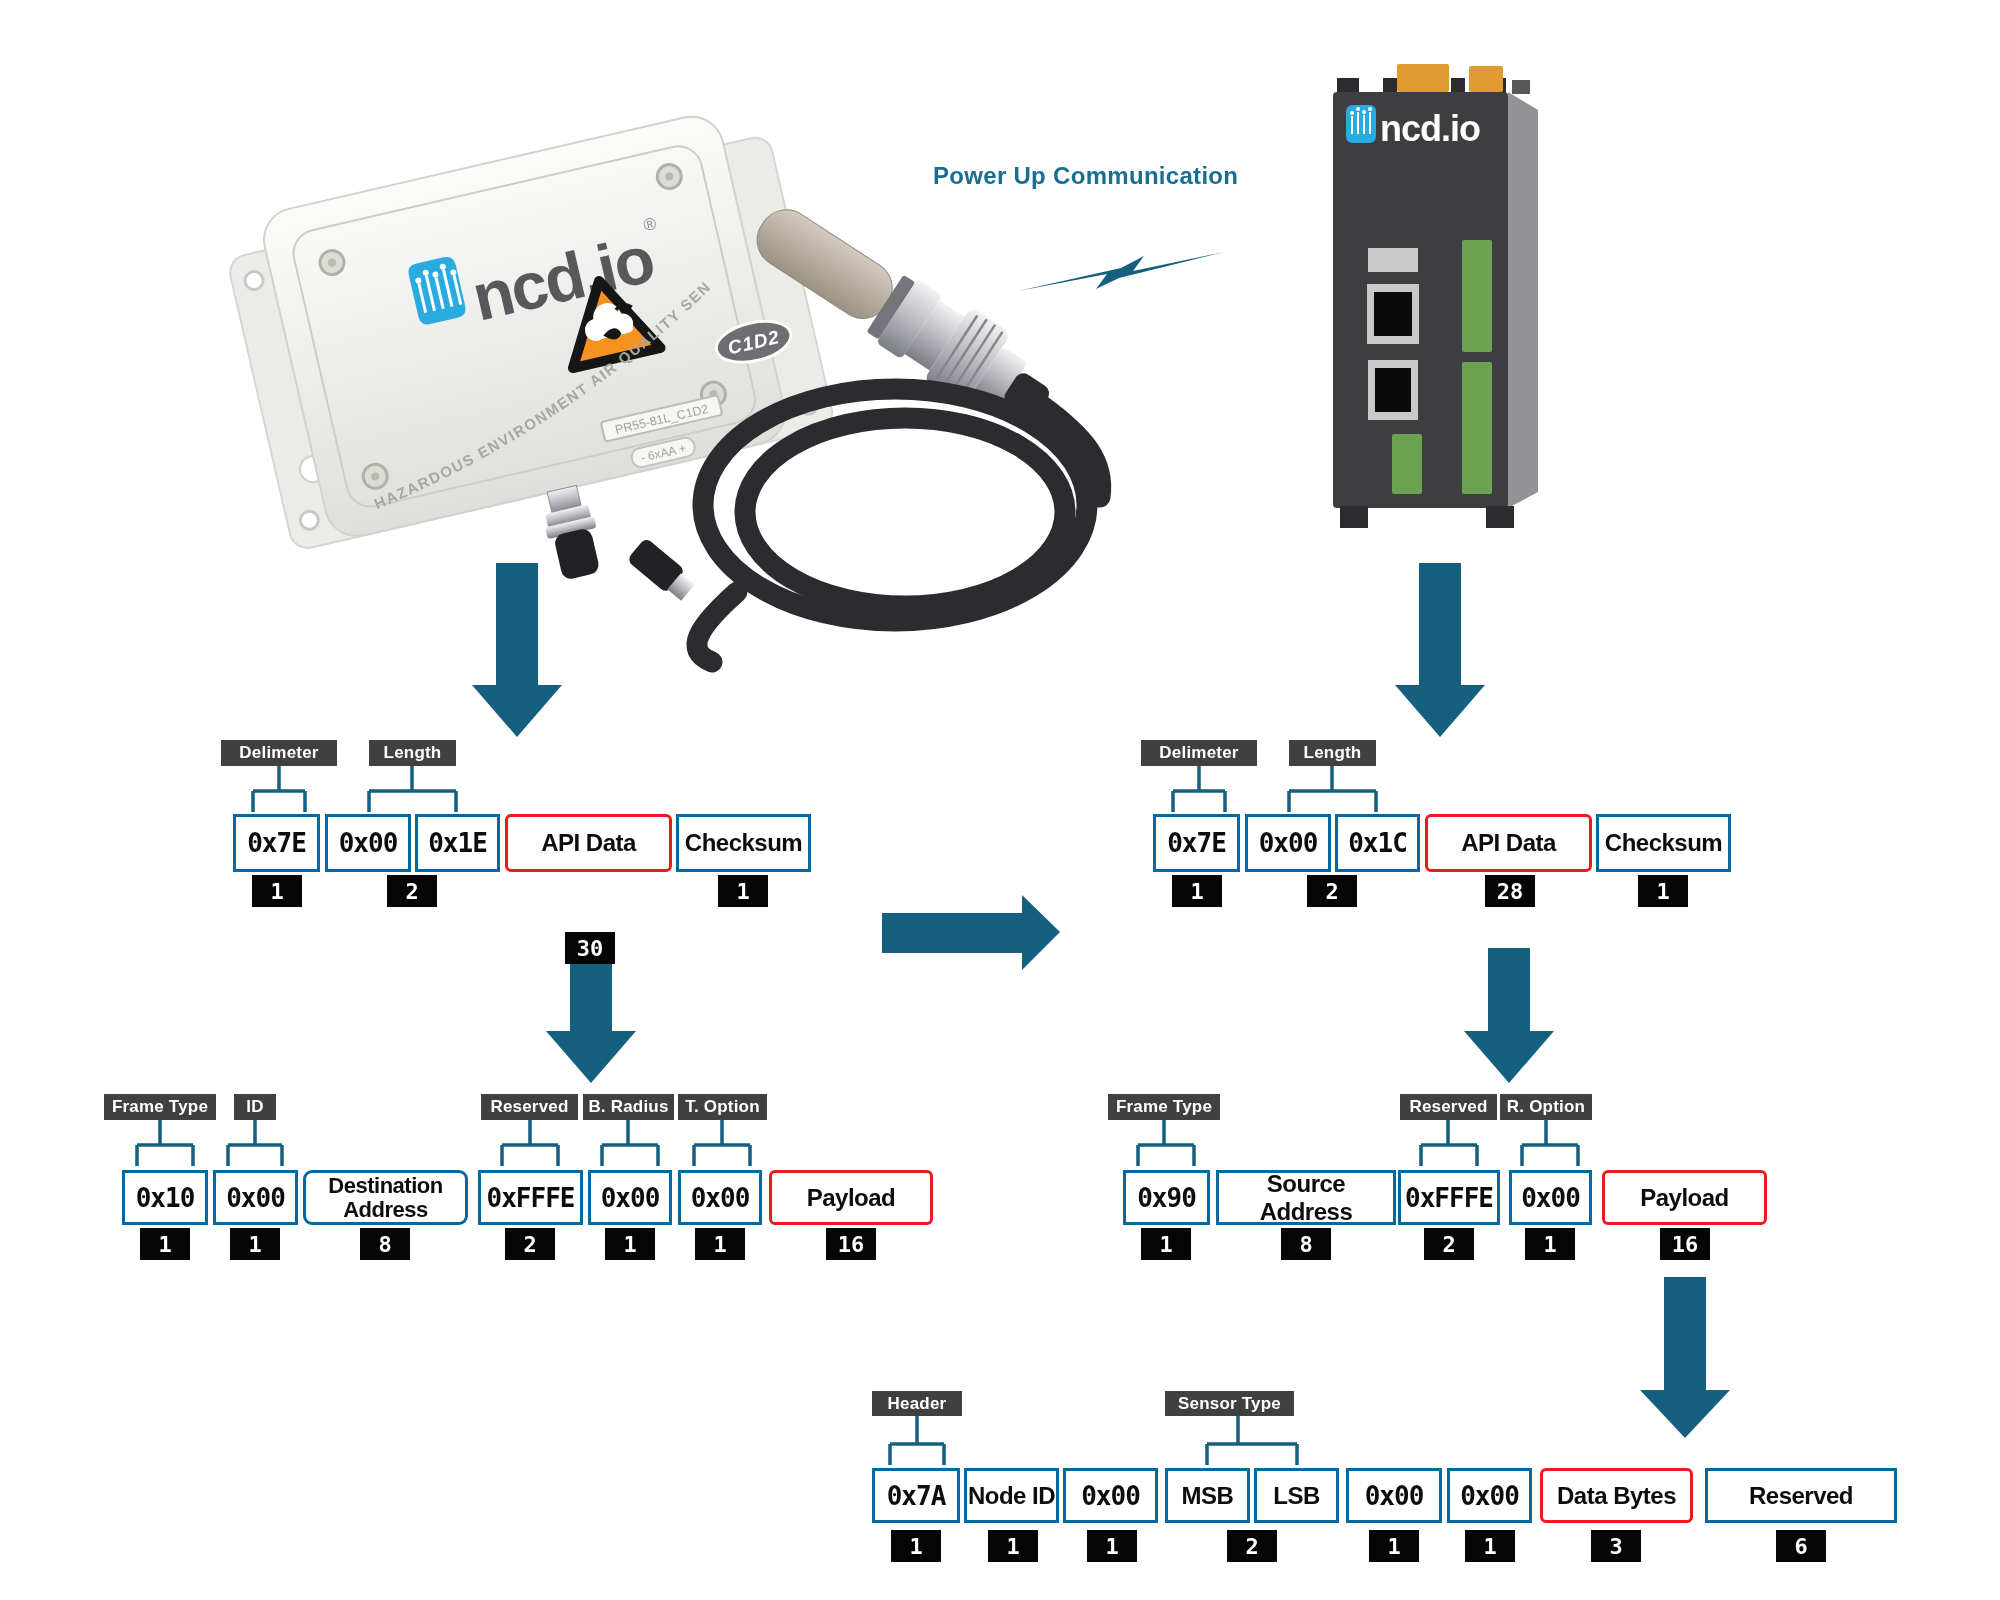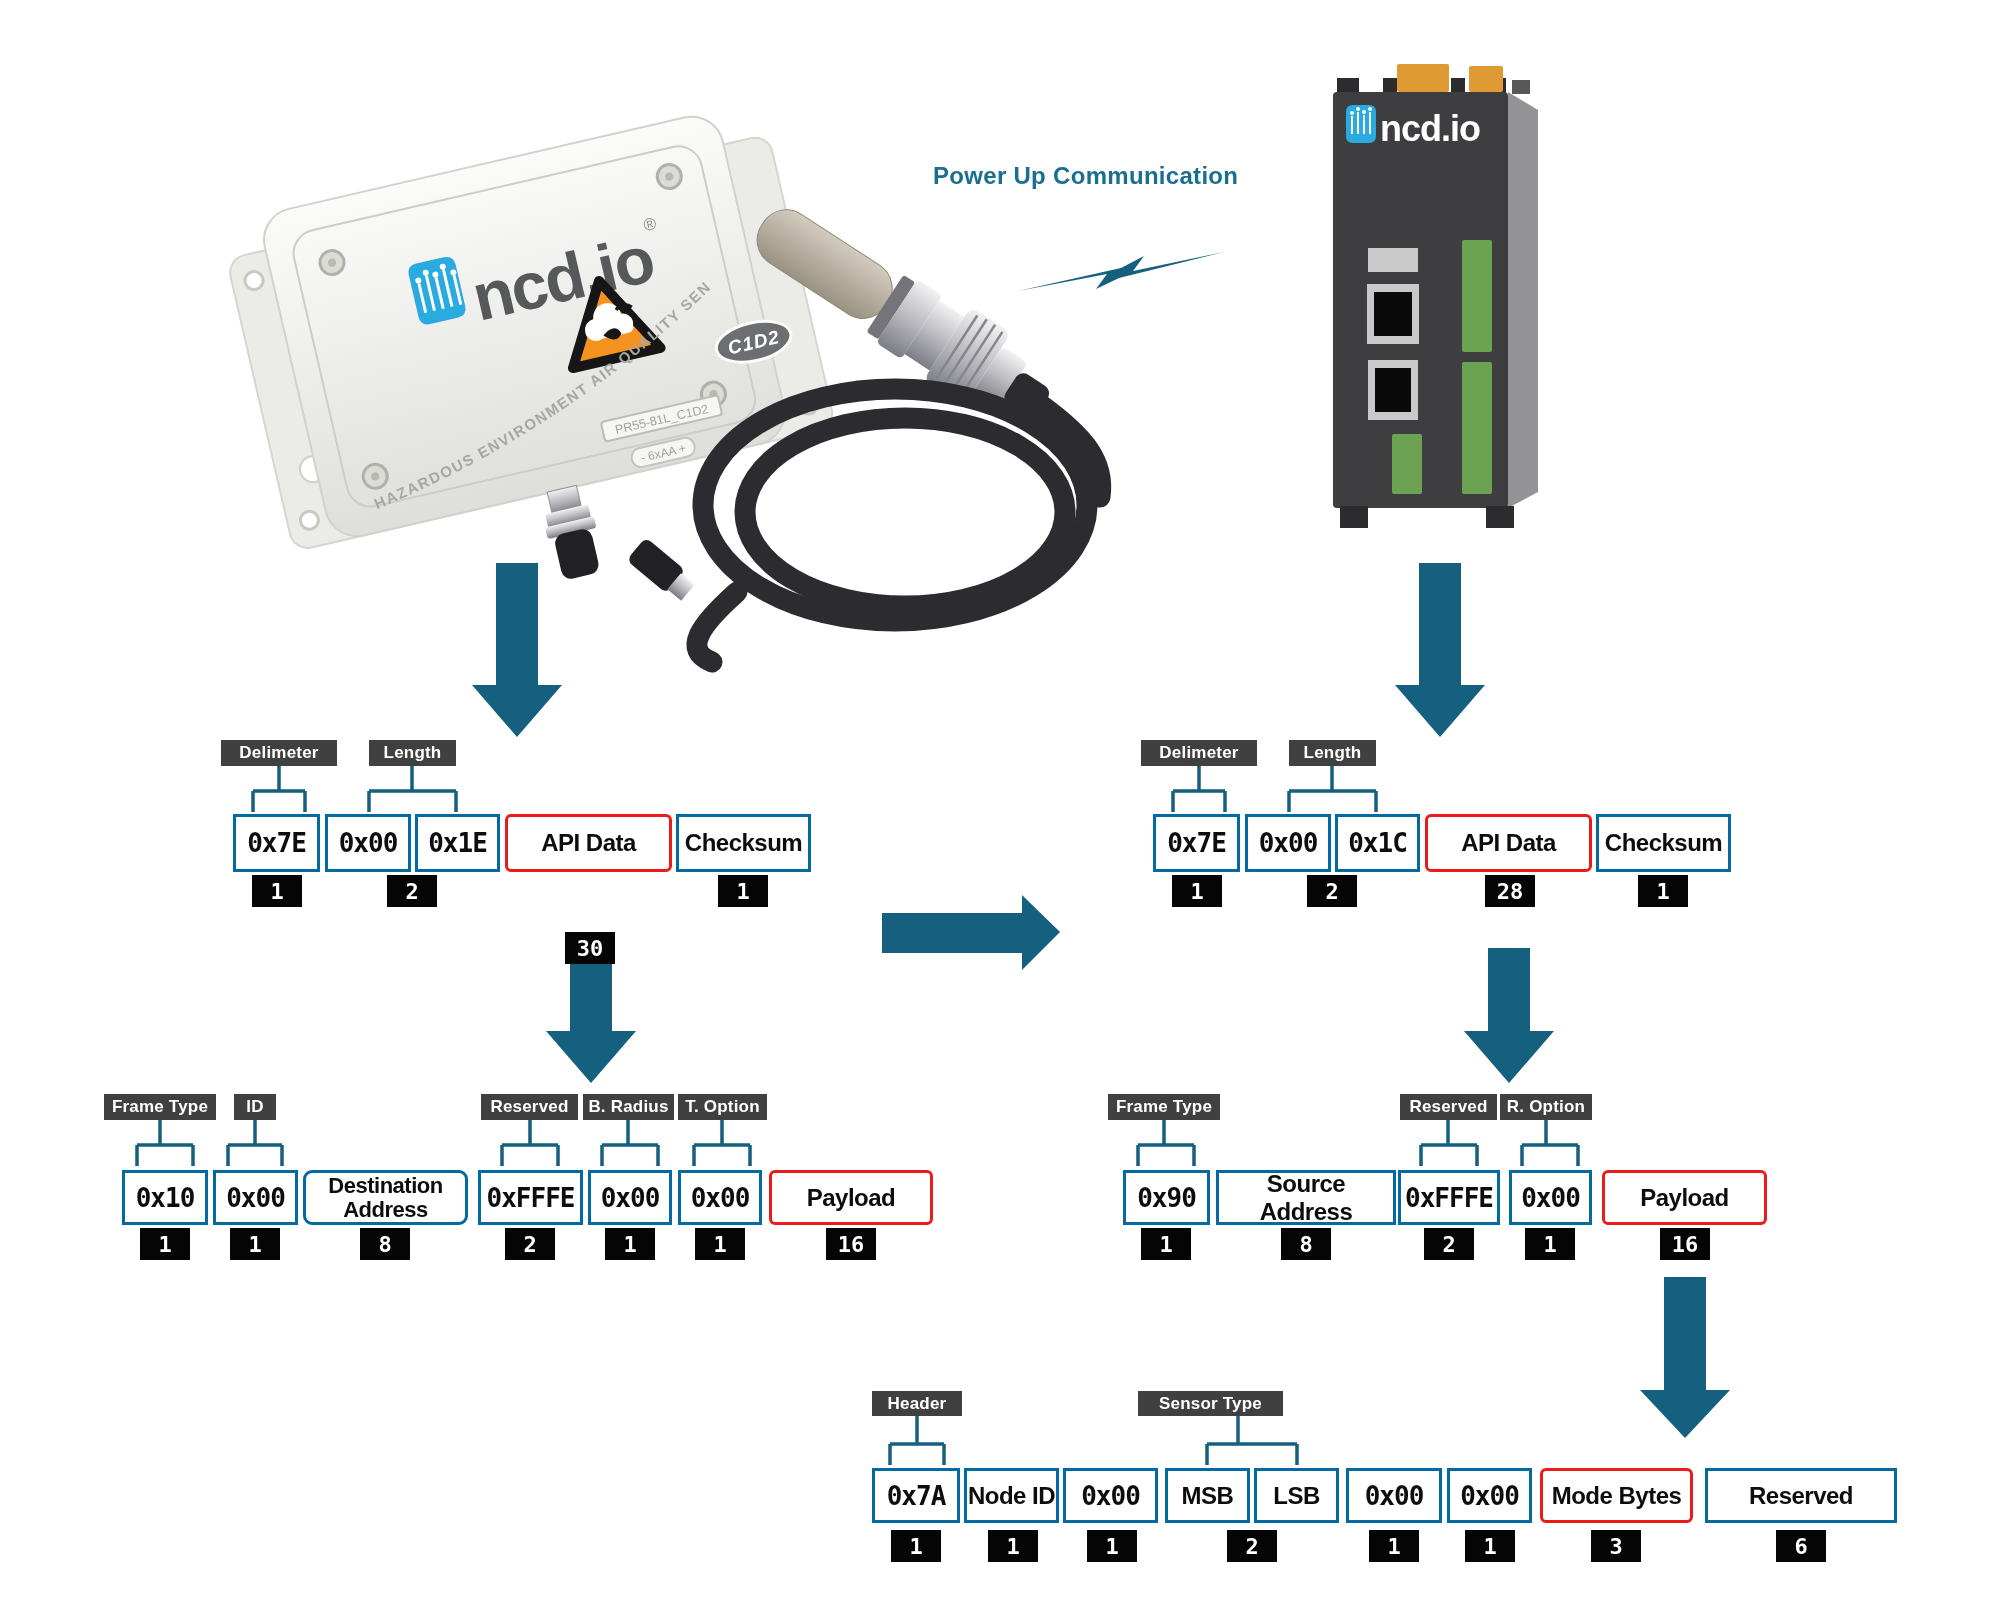--- a/index.html
+++ b/index.html
@@ -277,29 +277,29 @@
   <div class="bbox hex" style="left:1398px;top:1170px;width:102px;height:55px;">0xFFFE</div>
   <div class="bbox hex" style="left:1509px;top:1170px;width:83px;height:55px;">0x00</div>
   <div class="bbox word red" style="left:1602px;top:1170px;width:165px;height:55px;">Payload</div>
   <div class="cnt" style="left:1141px;top:1228px;">1</div>
   <div class="cnt" style="left:1281px;top:1228px;">8</div>
   <div class="cnt" style="left:1424px;top:1228px;">2</div>
   <div class="cnt" style="left:1525px;top:1228px;">1</div>
   <div class="cnt" style="left:1660px;top:1228px;">16</div>
 
   <div class="tag" style="left:872px;top:1391px;width:90px;height:25px;">Header</div>
-  <div class="tag" style="left:1138px;top:1391px;width:145px;height:25px;">Sensor Type</div>
+  <div class="tag" style="left:1165px;top:1391px;width:129px;height:25px;">Sensor Type</div>
   <div class="bbox hex" style="left:872px;top:1468px;width:88px;height:55px;">0x7A</div>
   <div class="bbox word" style="left:964px;top:1468px;width:95px;height:55px;">Node ID</div>
   <div class="bbox hex" style="left:1063px;top:1468px;width:95px;height:55px;">0x00</div>
   <div class="bbox word" style="left:1165px;top:1468px;width:85px;height:55px;">MSB</div>
   <div class="bbox word" style="left:1254px;top:1468px;width:85px;height:55px;">LSB</div>
   <div class="bbox hex" style="left:1346px;top:1468px;width:96px;height:55px;">0x00</div>
   <div class="bbox hex" style="left:1447px;top:1468px;width:85px;height:55px;">0x00</div>
-  <div class="bbox word red" style="left:1540px;top:1468px;width:153px;height:55px;">Mode Bytes</div>
+  <div class="bbox word red" style="left:1540px;top:1468px;width:153px;height:55px;">Data Bytes</div>
   <div class="bbox word" style="left:1705px;top:1468px;width:192px;height:55px;">Reserved</div>
   <div class="cnt" style="left:891px;top:1530px;">1</div>
   <div class="cnt" style="left:988px;top:1530px;">1</div>
   <div class="cnt" style="left:1087px;top:1530px;">1</div>
   <div class="cnt" style="left:1227px;top:1530px;">2</div>
   <div class="cnt" style="left:1369px;top:1530px;">1</div>
   <div class="cnt" style="left:1465px;top:1530px;">1</div>
   <div class="cnt" style="left:1591px;top:1530px;">3</div>
   <div class="cnt" style="left:1776px;top:1530px;">6</div>
 

